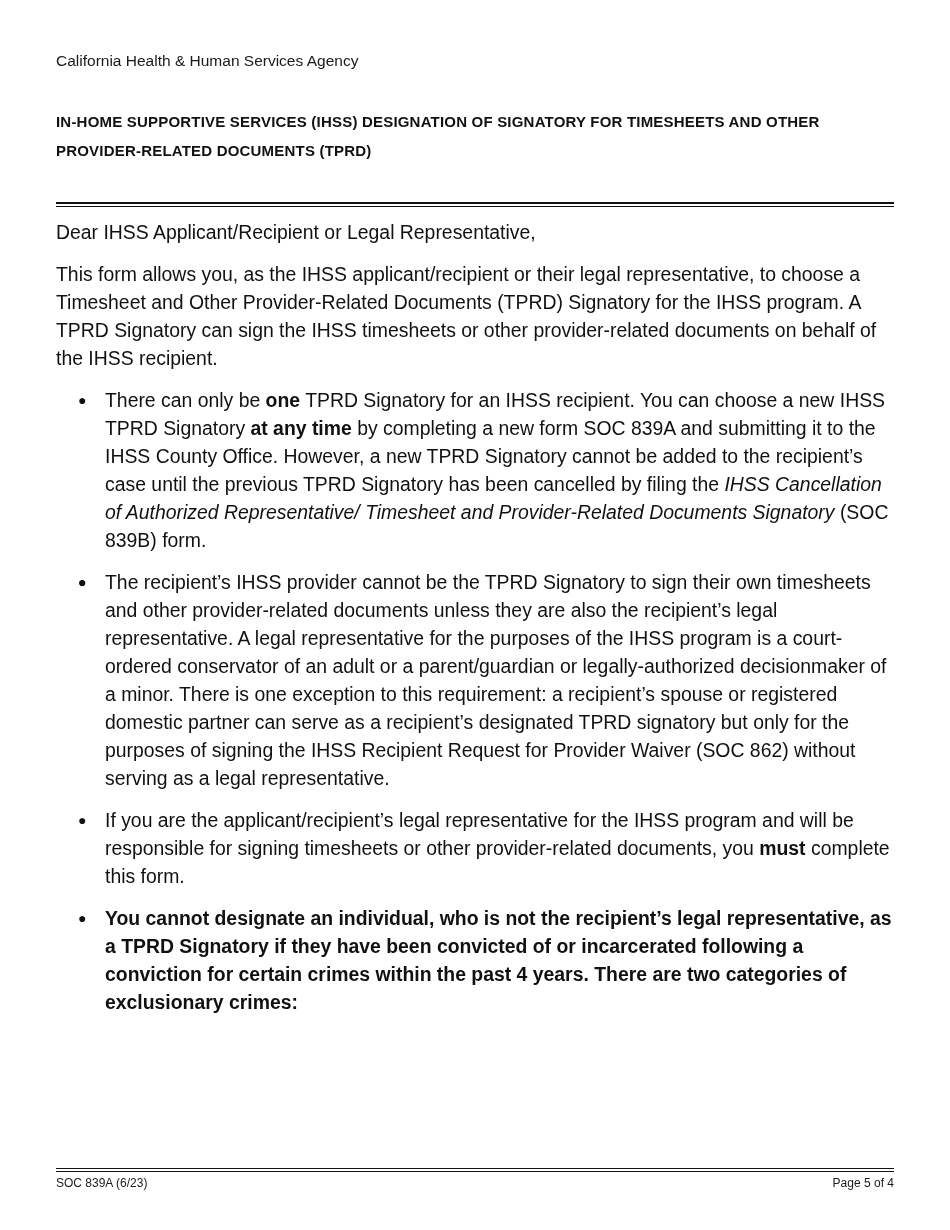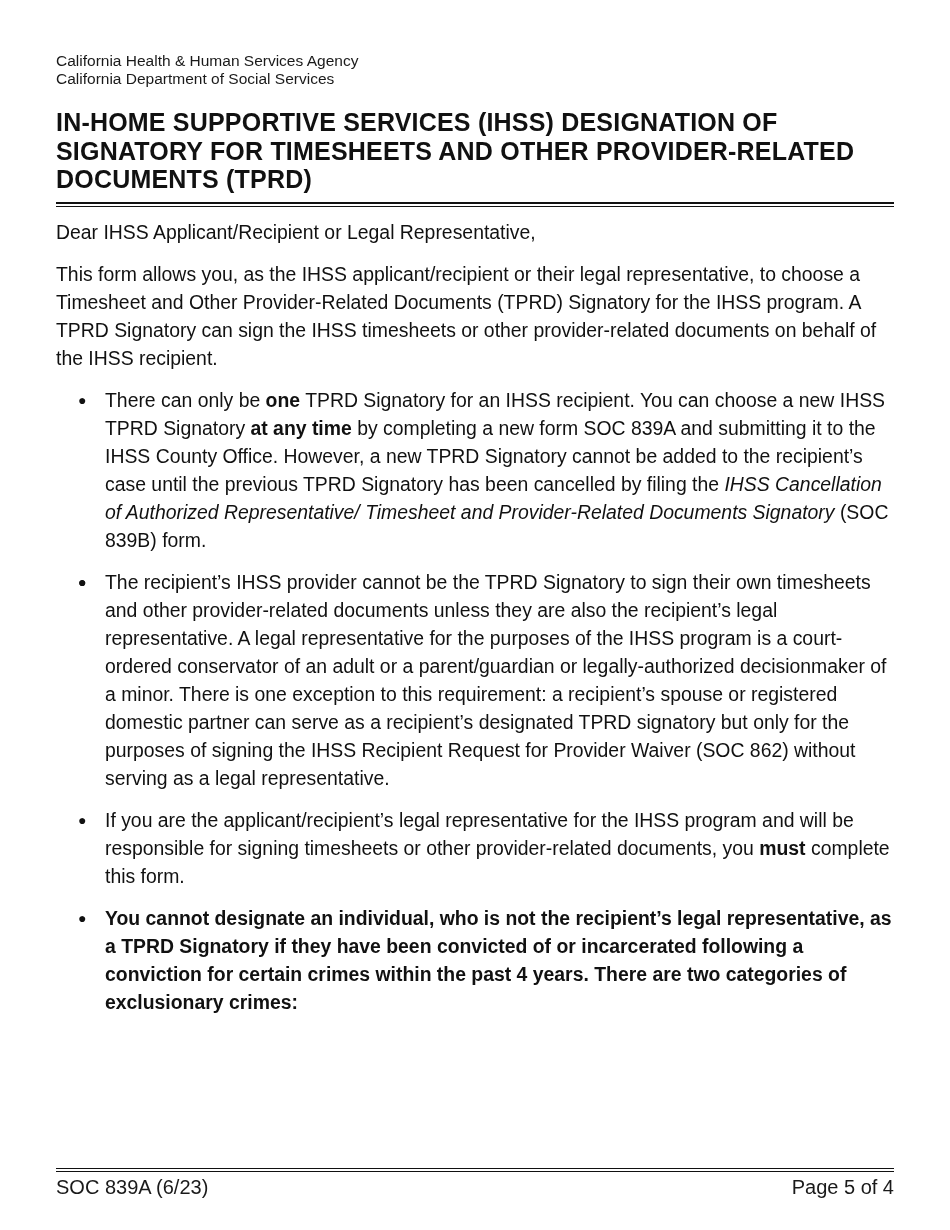--- a/index.html
+++ b/index.html
@@ -8,21 +8,21 @@
     font-family: "Liberation Sans", sans-serif; color: #111111;
   }
   .page { position: absolute; left: 56px; top: 0; width: 838px; }
   .header-row {
     position: absolute; top: 52px; left: 0; width: 838px;
     display: flex; justify-content: space-between;
     font-size: 15.5px; color: #1a1a1a; flex-direction: column;
   }
   .title {
     position: absolute; top: 108px; left: 0; width: 838px;
-    font-weight: bold; font-size: 25px; line-height: 28.5px; letter-spacing: 0.2px;
+    font-weight: bold; font-size: 15px; line-height: 28.5px; letter-spacing: 0.2px;
     margin: 0;
   }
   .rule-top {
     position: absolute; top: 202px; left: 0; width: 838px;
     border-top: 2px solid #111; height: 2px; border-bottom: 1px solid #111;
   }
   .body {
     position: absolute; top: 218px; left: 0; width: 840px;
     font-size: 19.4px; line-height: 28px;
   }
@@ -35,30 +35,29 @@
   .u-bold { font-weight: bold; }
   .bold { font-weight: bold; }
   .ital { font-style: italic; }
   .rule-bottom {
     position: absolute; top: 1168px; left: 0; width: 838px;
     border-top: 1px solid #111; height: 2px; border-bottom: 1px solid #111;
   }
   .footer-row {
     position: absolute; top: 1176px; left: 0; width: 838px;
     display: flex; justify-content: space-between;
-    font-size: 20px; color: #1a1a1a;
+    font-size: 12px; color: #1a1a1a;
   }
 </style>
 </head>
 <body>
 
 <div class="page">
   <div class="header-row">
     <span>California Health &amp; Human Services Agency</span>
-    <span>California Department of Social Services</span>
   </div>
 
   <h1 class="title">IN-HOME SUPPORTIVE SERVICES (IHSS) DESIGNATION OF SIGNATORY FOR TIMESHEETS AND OTHER PROVIDER-RELATED DOCUMENTS (TPRD)</h1>
 
   <div class="rule-top"></div>
 
   <div class="body">
     <p>Dear IHSS Applicant/Recipient or Legal Representative,</p>
     <p>This form allows you, as the IHSS applicant/recipient or their legal representative, to choose a Timesheet and Other Provider-Related Documents (TPRD) Signatory for the IHSS program. A TPRD Signatory can sign the IHSS timesheets or other provider-related documents on behalf of the IHSS recipient.</p>
 

